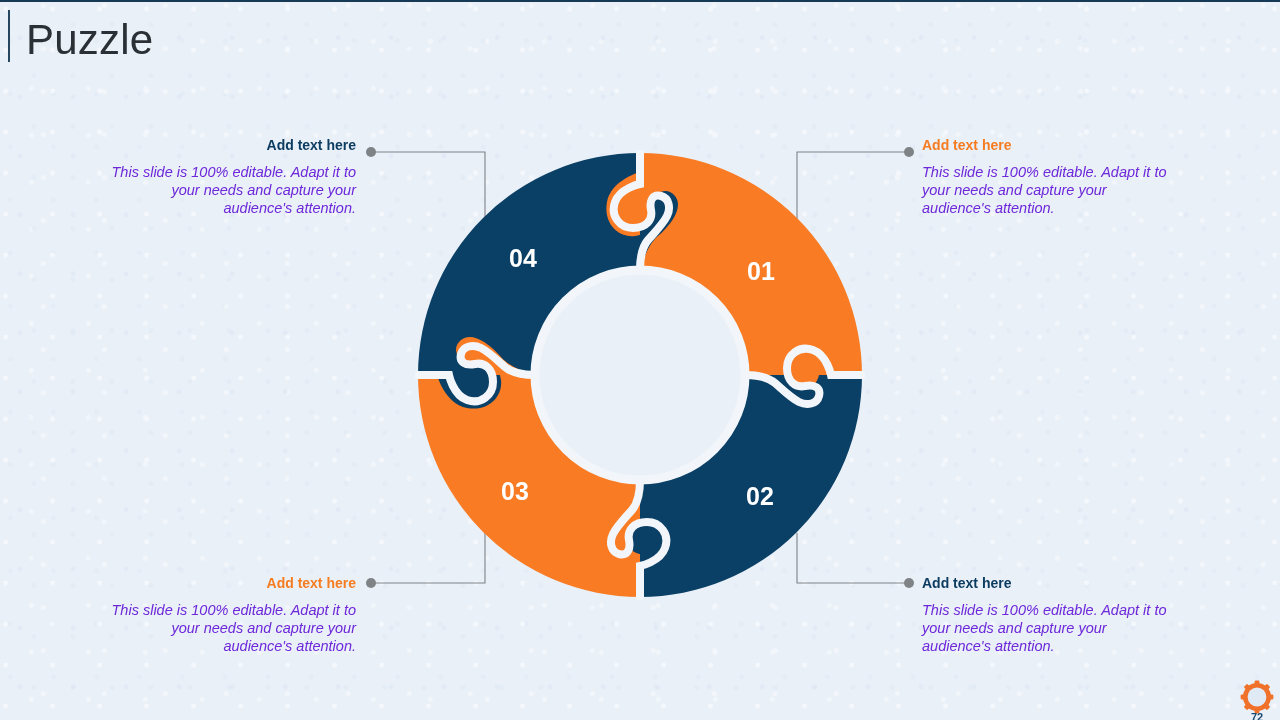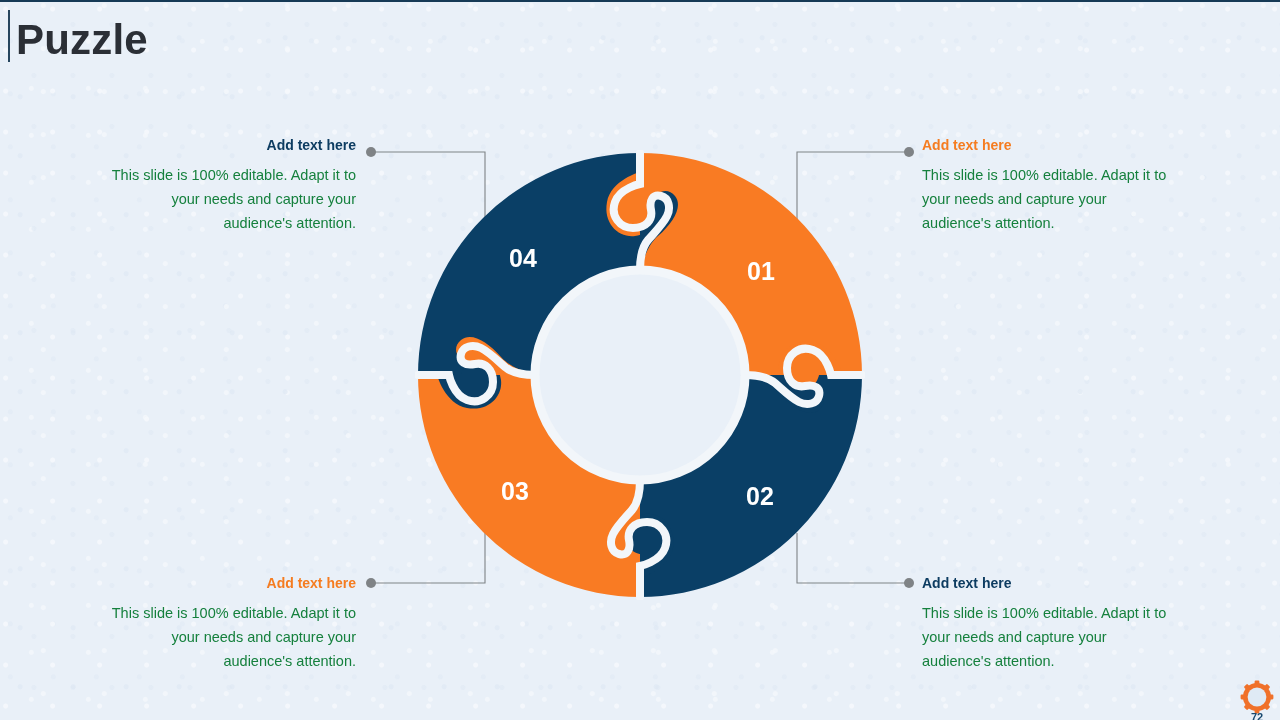--- a/index.html
+++ b/index.html
@@ -36,42 +36,43 @@
     background: #163a56;
   }
   #title-accent-bar {
     position: absolute;
     left: 8px; top: 10px;
     width: 2px; height: 52px;
     background: #26455e;
   }
   #page-title {
     position: absolute;
-    left: 16px; top: 14px;
+    left: 26px; top: 14px;
     font-size: 42px;
-    font-weight: 700;
+    font-weight: 400;
     color: #2b2f36;
     letter-spacing: .2px;
     line-height: 52px;
     white-space: nowrap;
   }
 
   
   .callout { position: absolute; width: 250px; }
   .callout .callout-title {
     font-size: 14px;
     font-weight: bold;
     line-height: 24px;
     margin: 0 0 6px 0;
   }
   .callout .callout-body {
     font-size: 14.5px;
-    line-height: 24px;
-    color: #15803d;
+    line-height: 18px;
+    color: #6d28d9;
     margin: 0;
+    font-style: italic;
   }
   .align-right { text-align: right; }
   .align-left  { text-align: left; }
   .navy-title  { color: #0d3c61; }
   .orange-title{ color: #f57c20; }
 
   #callout-tl { left: 106px; top: 133px; }
   #callout-bl { left: 106px; top: 571px; }
   #callout-tr { left: 922px; top: 133px; }
   #callout-br { left: 922px; top: 571px; }

